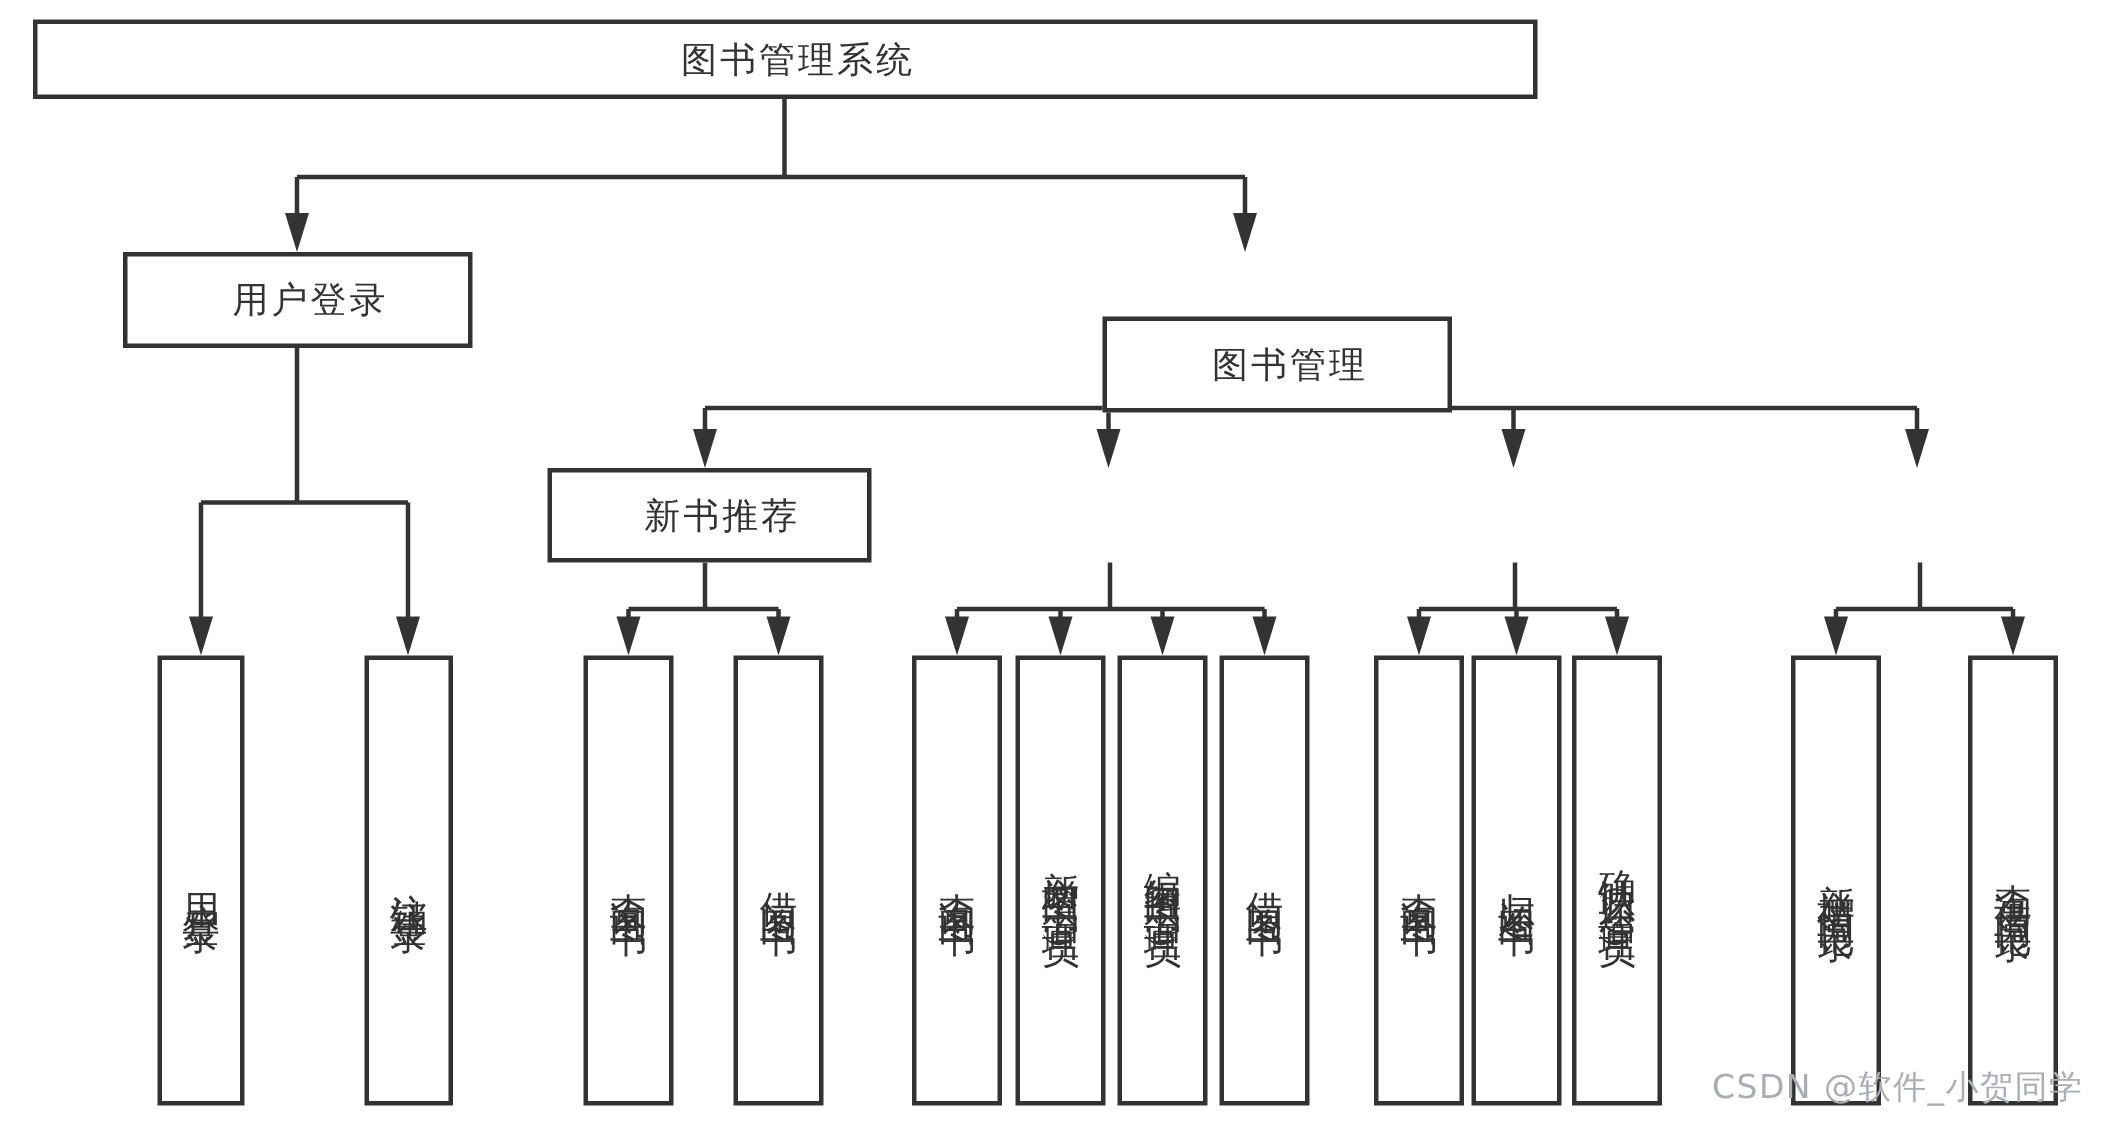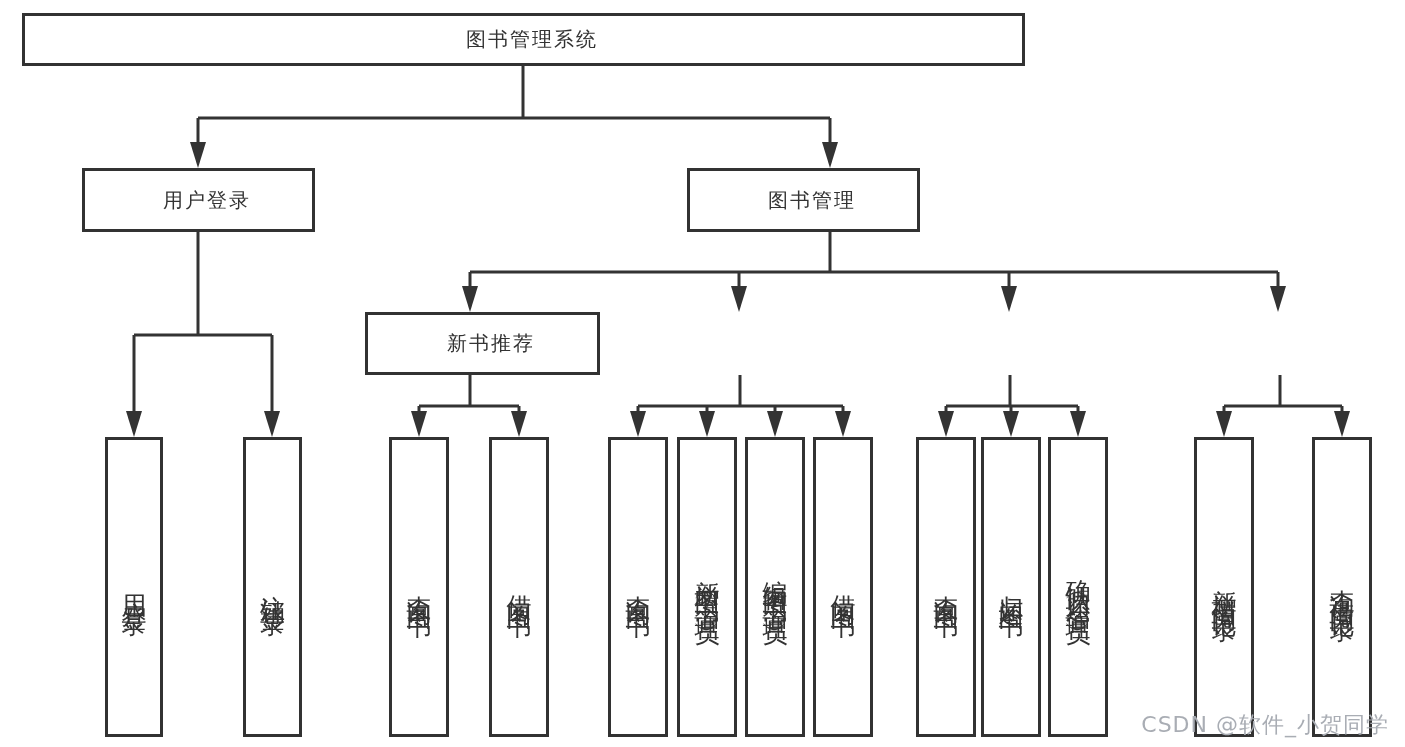--- a/index.html
+++ b/index.html
@@ -14,26 +14,26 @@
   .node{
     position:absolute;
     box-sizing:border-box;
     border:3px solid #323232;
     background:#ffffff;
     display:flex;
     align-items:center;
     justify-content:center;
     color:#333333;
   }
-  .node.h{font-size:20px;letter-spacing:2px;white-space:nowrap;padding-left:17px;}
+  .node.h{font-size:24px;letter-spacing:2px;white-space:nowrap;padding-left:17px;}
   .root-box   {left:22px;  top:13px;  width:1003px;height:53px;}
   .lvl2       {height:64px; top:168px; width:233px;}
   .b-userlogin{left:82px;}
-  .b-bookmgmt {left:687px;}
-  .lvl3       {height:63px; top:312px; width:235px;}
+  .b-bookmgmt {left:735px;margin-top:43px;}
+  .lvl3       {height:63px; top:312px; width:216px;}
   .b-newrec   {left:365px;}
   .b-borrow   {left:632px;}
   .b-current  {left:902px;}
   .b-records  {left:1172px;}
   .leaf{
     top:437px;height:300px;width:60px;
   }
   .leaf span{
     writing-mode:vertical-rl;
     text-orientation:mixed;

